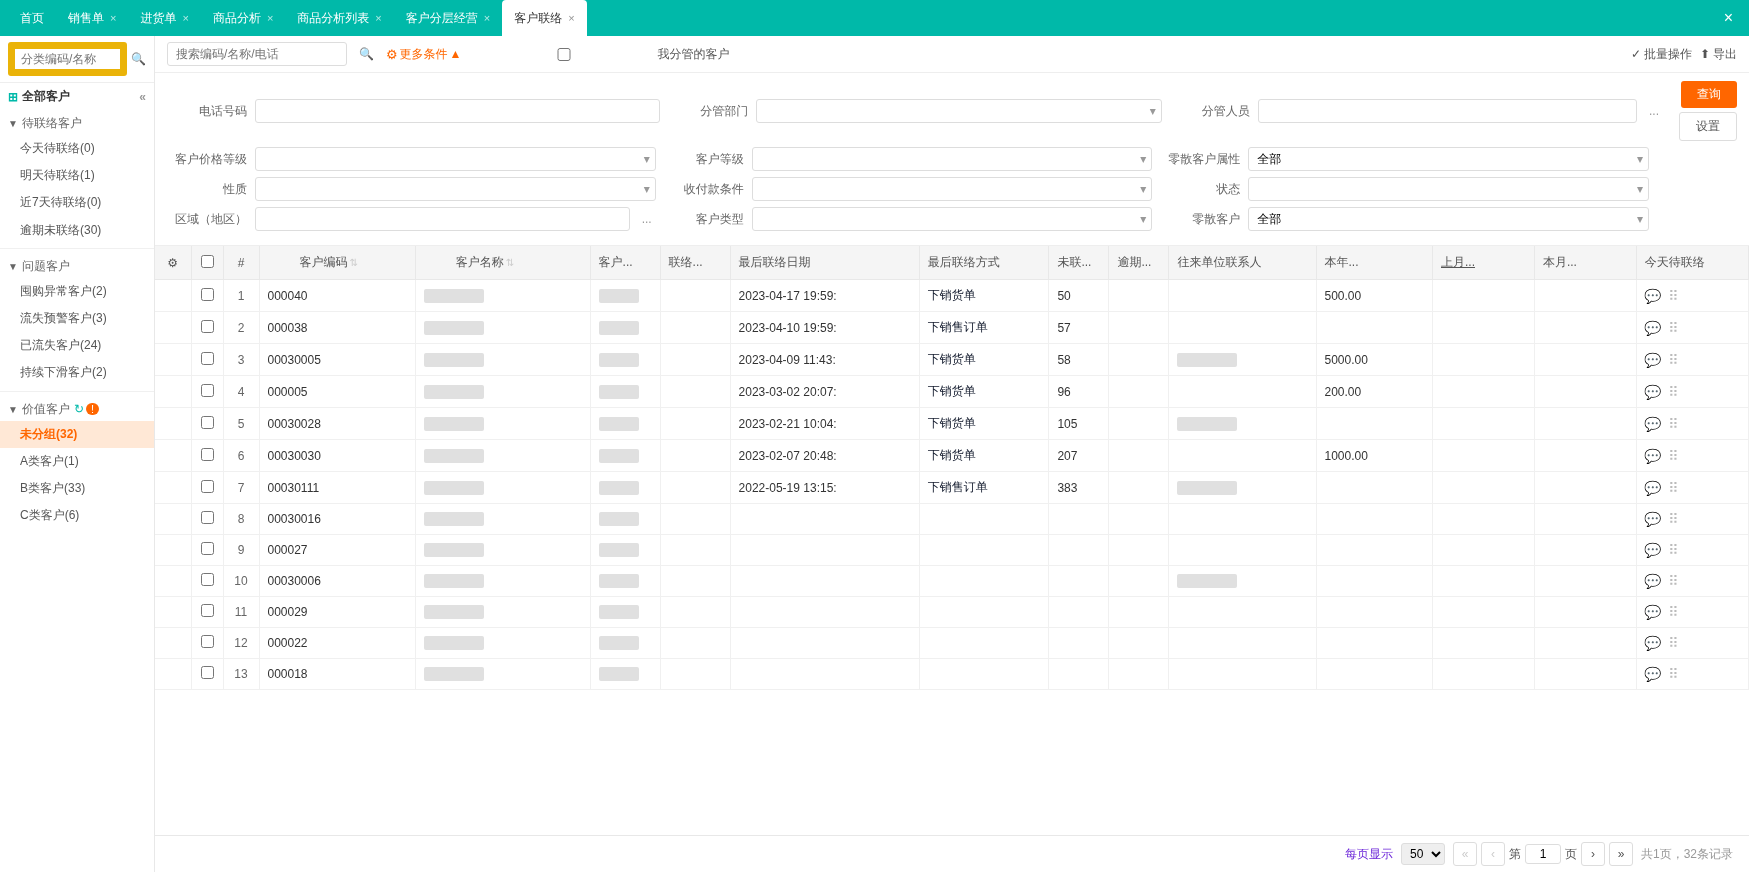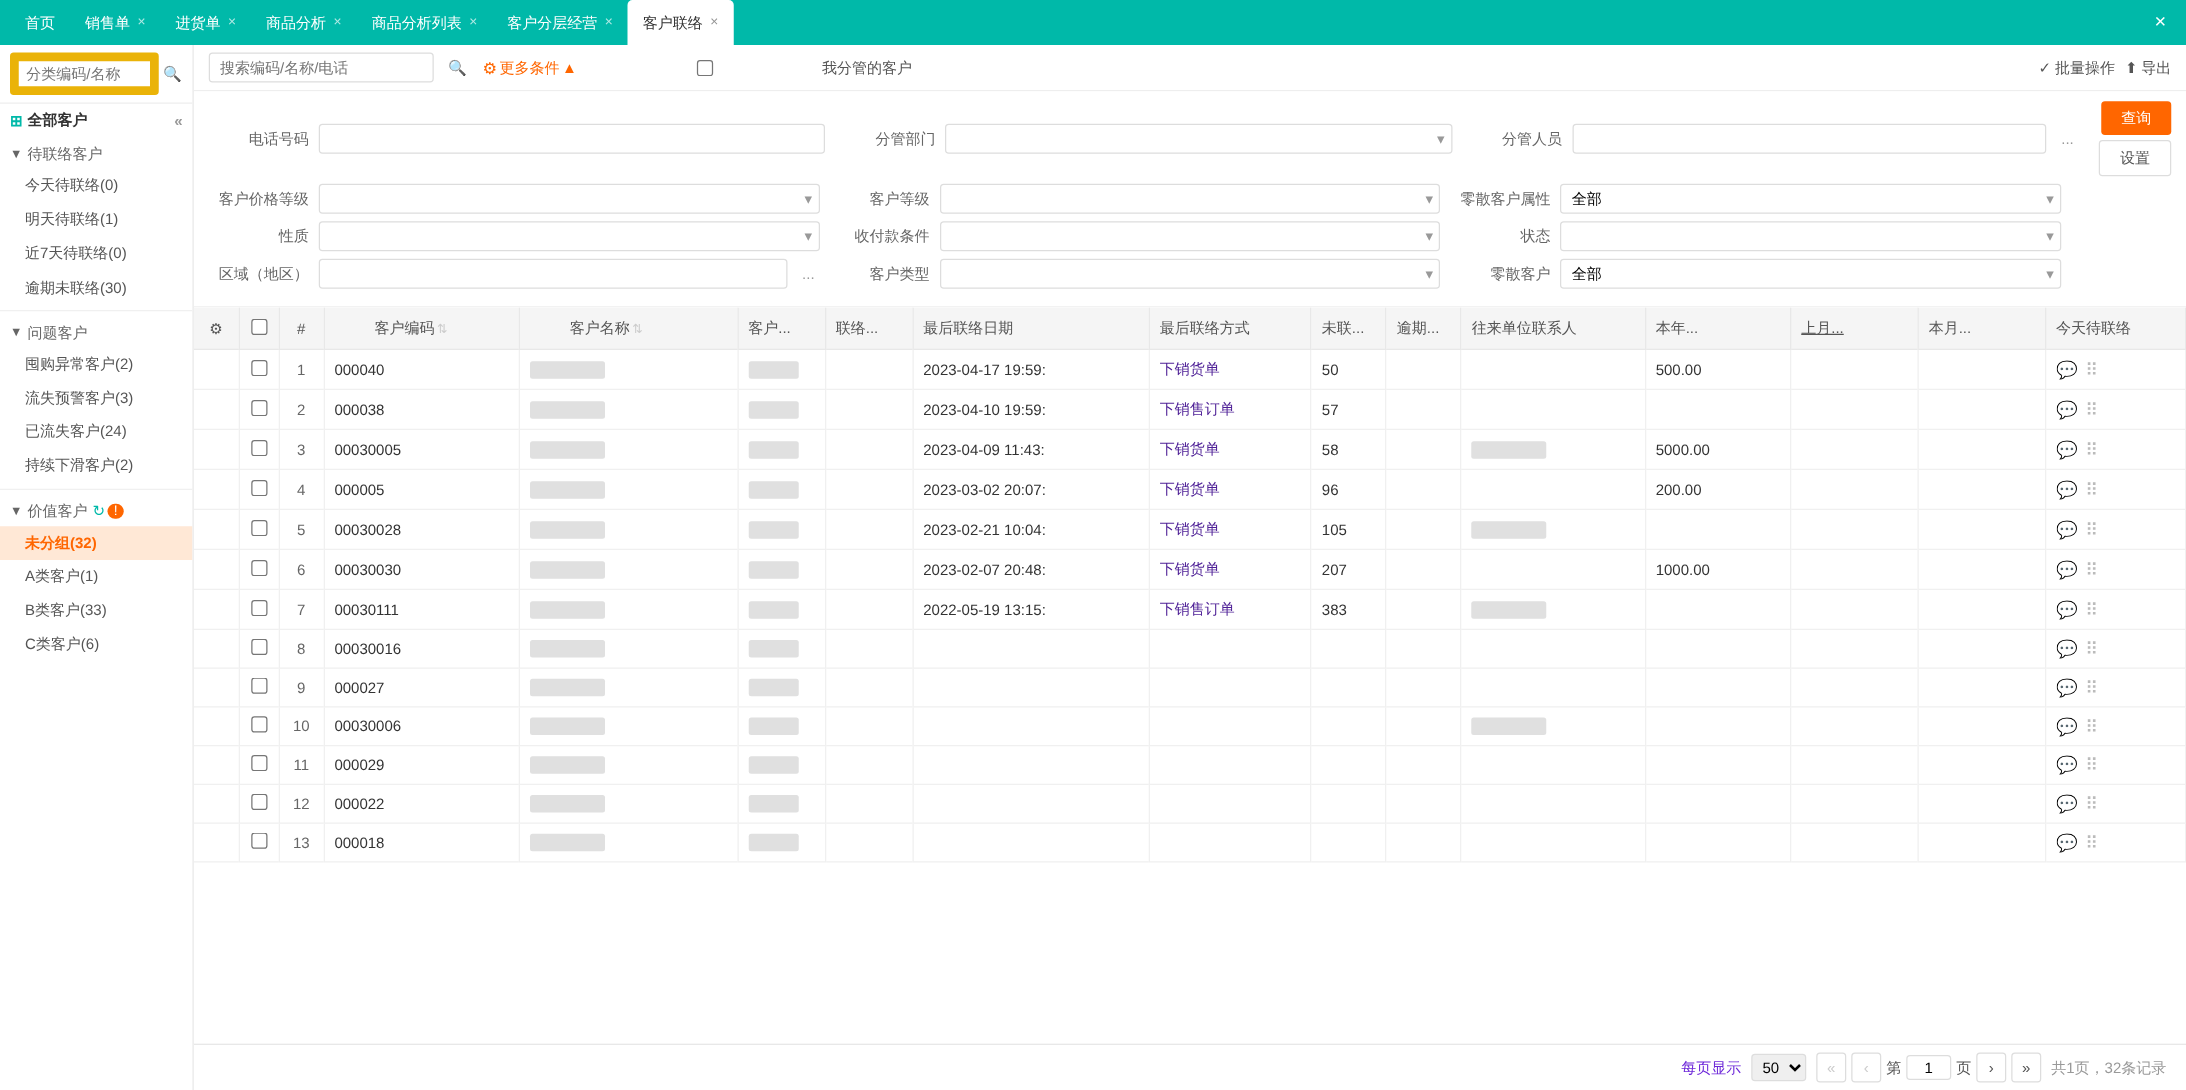--- a/index.html
+++ b/index.html
@@ -298,21 +298,21 @@
     }
     tbody td {
       padding: 7px 8px;
       color: #333;
       border-right: 1px solid #f0f0f0;
       white-space: nowrap;
     }
     tbody td:first-child { text-align: center; }
     tbody td.num-cell { text-align: center; color: #666; }
     .link-text {
-      color: #4c1d95;
+      color: #0f172a;
       cursor: pointer;
       text-decoration: none;
     }
     .blurred {
       background: #e0e0e0;
       color: transparent;
       border-radius: 2px;
       display: inline-block;
       min-width: 60px;
       height: 14px;

